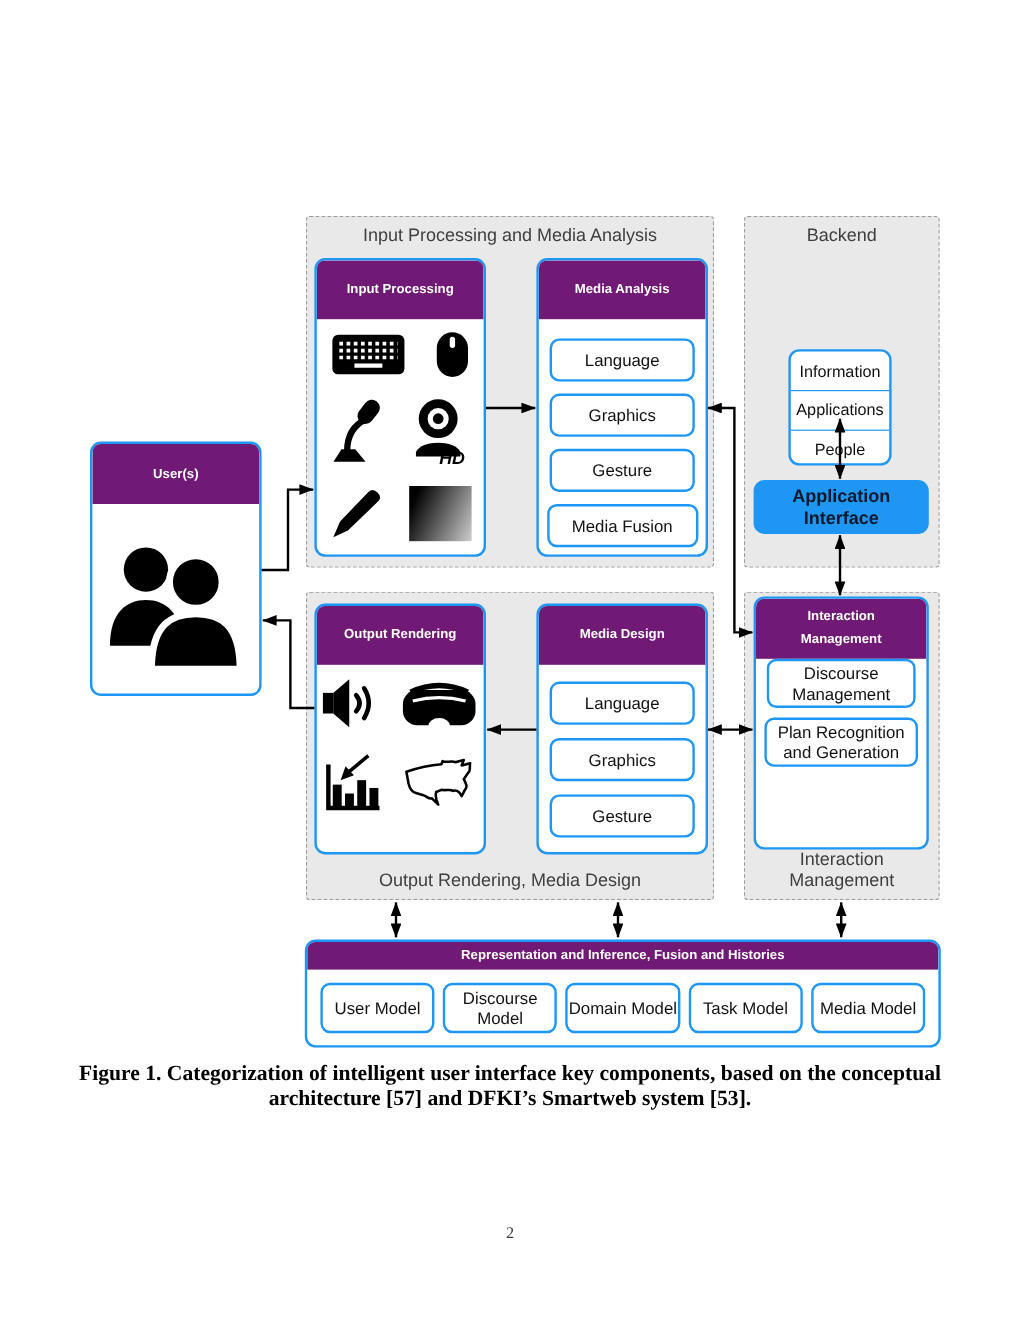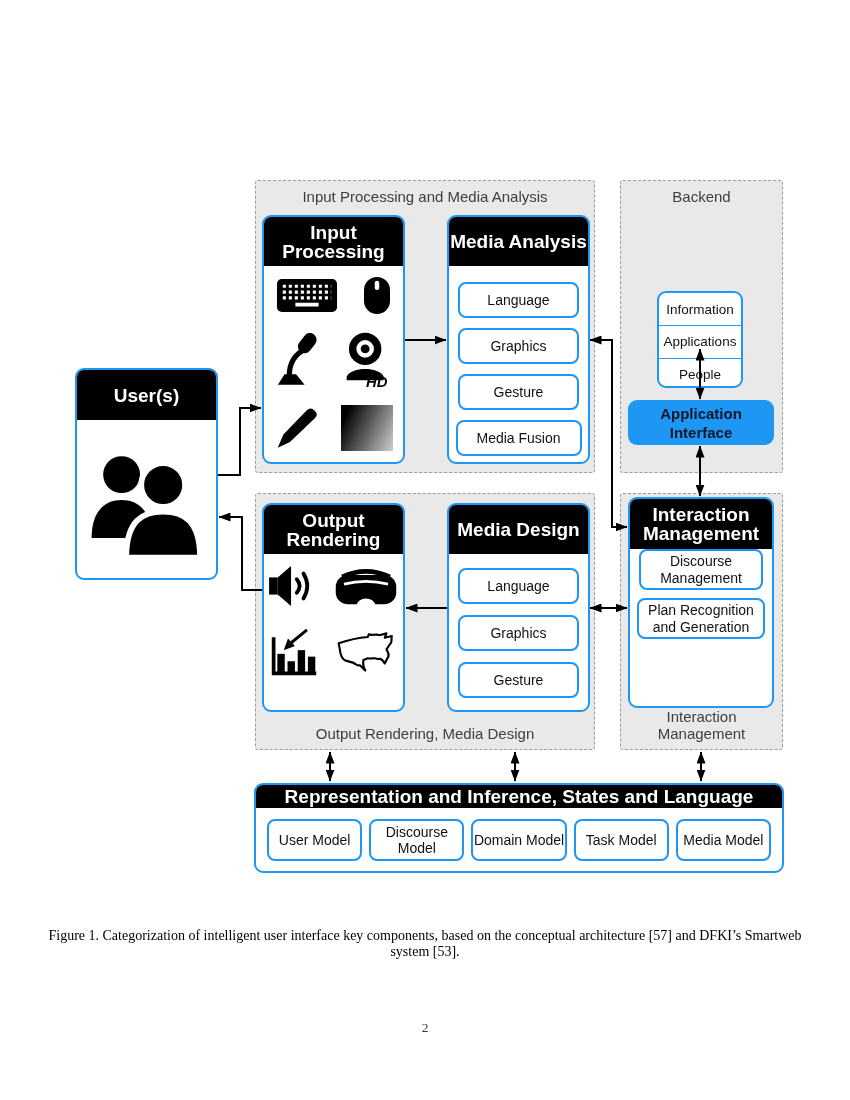--- a/index.html
+++ b/index.html
@@ -2,35 +2,35 @@
 <html><head>
 <meta charset="utf-8">
 <style>
   html,body{margin:0;padding:0;background:#fff;}
   .page{position:relative;width:850px;height:1100px;background:#fff;overflow:hidden;
         font-family:"Liberation Sans",sans-serif;}
   .zone{position:absolute;background:#E9E9E9;border:1.6px dashed #9C9C9C;border-radius:3px;box-sizing:border-box;}
   .zone-title{position:absolute;left:0;width:100%;text-align:center;font-size:15px;color:#3F3F3F;}
   .zt-top{top:7px;} .zt-bottom{bottom:7px;}
   .card{position:absolute;background:#fff;border:2px solid #1E96F3;border-radius:9px;box-sizing:border-box;overflow:hidden;}
-  .card-header{background:#000000;color:#fff;font-weight:bold;font-size:19px;line-height:19px;
+  .card-header{background:#701a75;color:#fff;font-weight:bold;font-size:11px;line-height:19px;
                display:flex;align-items:center;justify-content:center;text-align:center;}
   .pill{border:2px solid #1E96F3;border-radius:8px;background:#fff;display:flex;align-items:center;justify-content:center;
         text-align:center;font-size:14px;color:#111;line-height:17px;box-sizing:border-box;}
   .pill-col{display:flex;flex-direction:column;align-items:center;}
   .icon-row{display:flex;width:100%;justify-content:space-evenly;align-items:center;gap:12px;}
   .icon svg{display:block;}
   .blue-solid{position:absolute;background:#1E96F3;border-radius:9px;color:#0f172a;font-weight:bold;font-size:15px;line-height:19px;
               display:flex;align-items:center;justify-content:center;text-align:center;box-sizing:border-box;}
   .stack-row{height:32.3px;display:flex;align-items:center;justify-content:center;font-size:13.5px;color:#111;box-sizing:border-box;}
   .stack-row + .stack-row{border-top:1.6px solid #1E96F3;}
   .overlay{position:absolute;left:0;top:0;pointer-events:none;}
   .arrow{fill:none;stroke:#000;stroke-width:2;}
   .caption{position:absolute;left:30px;right:30px;top:884px;text-align:center;
-           font-family:"Liberation Serif",serif;font-weight:normal;font-size:14px;color:#000;margin-top:44px;}
+           font-family:"Liberation Serif",serif;font-weight:bold;font-size:18px;color:#000;}
   .pageno{position:absolute;left:0;right:0;top:1020px;text-align:center;
           font-family:"Liberation Serif",serif;font-size:13.5px;color:#3a3a3a;}
   .grad-swatch{width:52px;height:46px;background:linear-gradient(115deg,#000 12%,#c9c9c9 98%);}
 </style>
 </head>
 <body>
 
 <div class="page">
 
   <div class="zone" style="left:255px;top:180px;width:340px;height:293px;">
@@ -184,21 +184,21 @@
 
   <div class="card" style="left:628px;top:497px;width:146px;height:211px;">
     <div class="card-header" style="height:50px;padding:0 26px;">Interaction Management</div>
     <div class="pill-col" style="padding-top:0;gap:8px;">
       <div class="pill" style="width:124px;height:41px;padding:0 6px;">Discourse Management</div>
       <div class="pill" style="width:128px;height:41px;padding:0 2px;">Plan Recognition and Generation</div>
     </div>
   </div>
 
   <div class="card" style="left:254px;top:783px;width:530px;height:90px;">
-    <div class="card-header" style="height:23px;">Representation and Inference, States and Language</div>
+    <div class="card-header" style="height:23px;">Representation and Inference, Fusion and Histories</div>
     <div style="height:63px;display:flex;align-items:center;padding:0 11px;gap:7px;">
       <div class="pill" style="flex:1;height:42px;line-height:16px;">User Model</div>
       <div class="pill" style="flex:1;height:42px;line-height:16px;">Discourse Model</div>
       <div class="pill" style="flex:1;height:42px;line-height:16px;">Domain Model</div>
       <div class="pill" style="flex:1;height:42px;line-height:16px;">Task Model</div>
       <div class="pill" style="flex:1;height:42px;line-height:16px;">Media Model</div>
     </div>
   </div>
 
   <svg class="overlay" width="850" height="1100">

